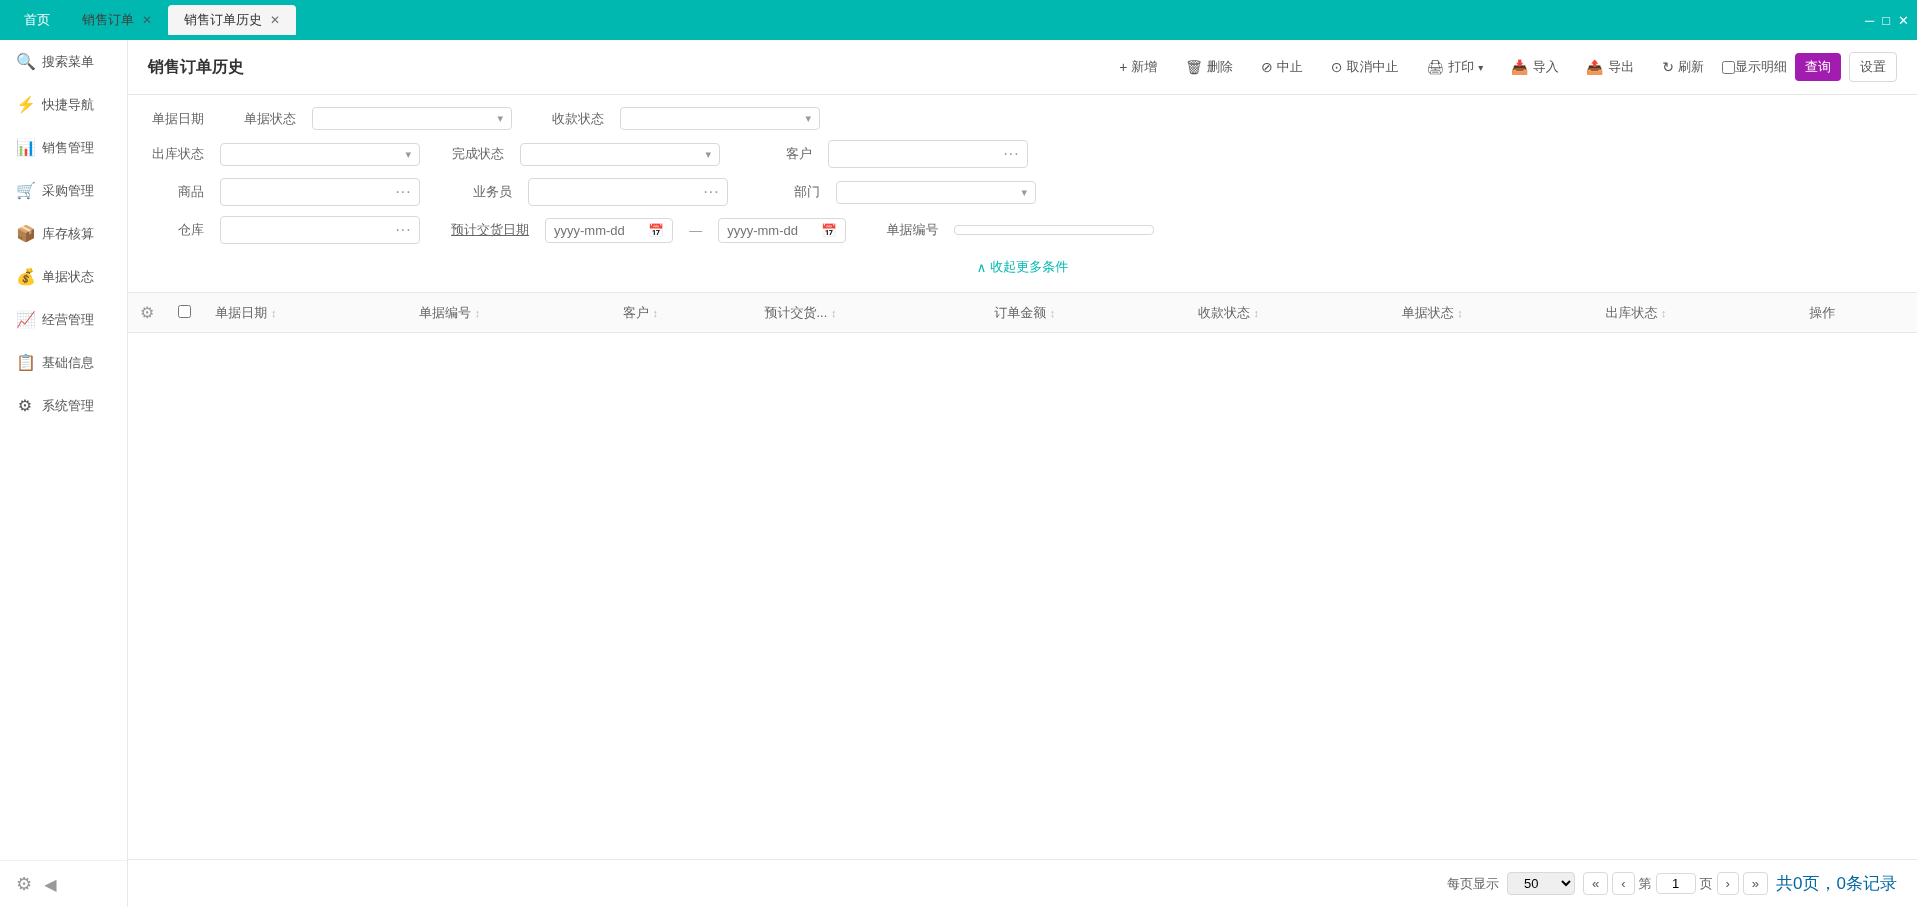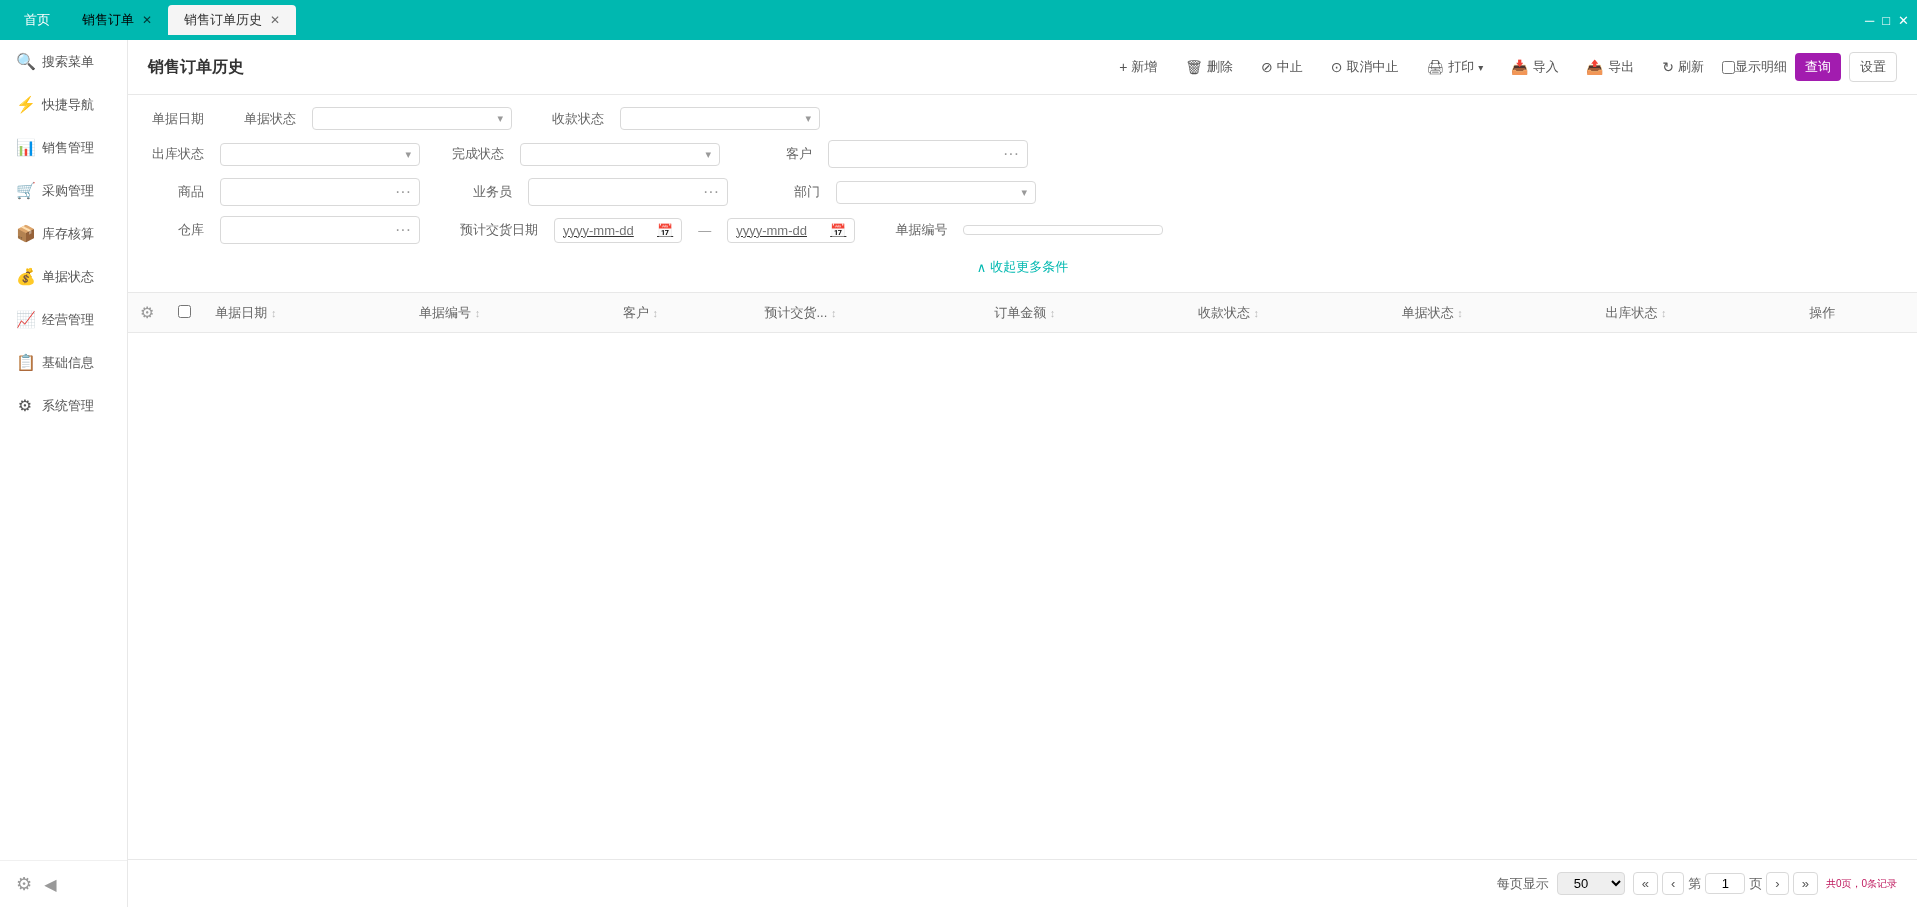--- a/index.html
+++ b/index.html
@@ -1,20 +1,20 @@
 <!DOCTYPE html>
 <html><head>
   <meta charset="utf-8">
   <style>
     * { box-sizing: border-box; margin: 0; padding: 0; }
     body { font-family: 'Microsoft YaHei', Arial, sans-serif; font-size: 13px; background: #f5f5f5; color: #333; display: flex; flex-direction: column; height: 907px; overflow: hidden; }
 
     
     .top-bar { background: #00b8b0; display: flex; align-items: center; height: 40px; padding: 4px 8px; flex-shrink: 0; }
-    .tab-item { display: flex; align-items: center; padding: 0 16px; height: 30px; border-radius: 4px 4px 0 0; cursor: pointer; color: #000000; font-size: 13px; position: relative; }
+    .tab-item { display: flex; align-items: center; padding: 0 16px; height: 30px; border-radius: 4px 4px 0 0; cursor: pointer; color: #404040; font-size: 13px; position: relative; }
     .tab-item.active { background: #f5f5f5; color: #333; }
     .tab-item .tab-close { margin-left: 8px; font-size: 12px; cursor: pointer; opacity: 0.7; }
     .tab-item.home { background: transparent; color: #fff; }
     .top-bar-right { margin-left: auto; display: flex; align-items: center; gap: 8px; }
     .top-bar-right span { color: #fff; font-size: 13px; cursor: pointer; }
 
     
     .main-layout { display: flex; flex: 1; overflow: hidden; }
 
     
@@ -42,21 +42,21 @@
     .filter-label { color: #666; min-width: 56px; text-align: right; font-size: 13px; flex-shrink: 0; }
     .filter-group { display: flex; align-items: center; gap: 8px; }
     .date-quick-btns { display: flex; align-items: center; gap: 4px; }
     .date-btn { padding: 2px 8px; border: 1px solid #d9d9d9; background: #fff; border-radius: 3px; cursor: pointer; font-size: 12px; color: #555; }
     .date-btn.active { background: #ff6a00; color: #fff; border-color: #ff6a00; border-radius: 10px; }
     .date-range-text { font-size: 12px; color: #999; margin-top: 2px; }
     .filter-select { display: flex; align-items: center; border: 1px solid #d9d9d9; border-radius: 4px; padding: 4px 8px; min-width: 180px; background: #fff; cursor: pointer; }
     .filter-select-text { flex: 1; color: #999; font-size: 13px; }
     .filter-select-arrow { color: #999; font-size: 11px; }
     .filter-dots { color: #999; cursor: pointer; font-size: 16px; margin-left: 4px; }
-    .date-input-group { display: flex; align-items: center; gap: 4px; border: 1px solid #d9d9d9; border-radius: 4px; padding: 4px 8px; background: #fff; text-decoration: underline; }
+    .date-input-group { display: flex; align-items: center; gap: 4px; border: 1px solid #d9d9d9; border-radius: 4px; padding: 4px 8px; background: #fff; }
     .date-input { border: none; outline: none; color: #999; font-size: 13px; width: 90px; background: transparent; }
     .date-separator { color: #999; }
     .date-icon { color: #00b8b0; cursor: pointer; }
     .collapse-btn { display: flex; align-items: center; gap: 4px; color: #00b8b0; cursor: pointer; font-size: 13px; justify-content: center; padding: 4px 0; }
 
     
     .table-container { flex: 1; overflow: auto; background: #fff; margin: 0; }
     .data-table { width: 100%; border-collapse: collapse; }
     .data-table th { background: #fafafa; border-bottom: 1px solid #e8e8e8; padding: 10px 12px; text-align: left; font-weight: normal; color: #666; font-size: 13px; white-space: nowrap; }
     .data-table th.sortable { cursor: pointer; }
@@ -70,21 +70,21 @@
     .empty-text { color: #999; font-size: 14px; }
 
     
     .pagination { background: #fff; border-top: 1px solid #e8e8e8; padding: 12px 20px; display: flex; align-items: center; justify-content: flex-end; gap: 8px; flex-shrink: 0; }
     .pagination-text { color: #666; font-size: 13px; }
     .pagination-select { border: 1px solid #d9d9d9; border-radius: 4px; padding: 2px 12px; font-size: 13px; }
     .pagination-nav { display: flex; align-items: center; gap: 4px; }
     .pagination-btn { border: 1px solid #d9d9d9; background: #fff; padding: 3px 8px; border-radius: 4px; cursor: pointer; color: #555; font-size: 13px; }
     .pagination-btn:disabled { color: #bbb; cursor: not-allowed; }
     .pagination-input { border: 1px solid #d9d9d9; border-radius: 4px; padding: 2px 6px; width: 40px; text-align: center; font-size: 13px; }
-    .total-text { color: #be185d; font-size: 10px; }
+    .total-text { color: #0369a1; font-size: 17px; }
 
     
     .empty-illustration { position: relative; width: 120px; height: 100px; }
   </style>
 </head>
 <body>
 
 <div class="top-bar">
   <div class="tab-item home">
     <span>首页</span>
@@ -258,21 +258,21 @@
         </div>
       </div>
 
       <div class="filter-row">
         <span class="filter-label">仓库</span>
         <div style="display:flex;align-items:center;border:1px solid #d9d9d9;border-radius:4px;padding:4px 8px;min-width:200px;background:#fff;">
           <span style="flex:1;color:#999;"></span>
           <span class="filter-dots">···</span>
         </div>
 
-        <span class="filter-label" style="margin-left:24px;">预计交货日期</span>
+        <span class="filter-label" style="margin-left:15px;text-decoration:underline;">预计交货日期</span>
         <div class="date-input-group">
           <input type="text" class="date-input" placeholder="yyyy-mm-dd" style="">
           <span class="date-icon">📅</span>
         </div>
         <span class="date-separator">—</span>
         <div class="date-input-group">
           <input type="text" class="date-input" placeholder="yyyy-mm-dd" style="">
           <span class="date-icon">📅</span>
         </div>
 

